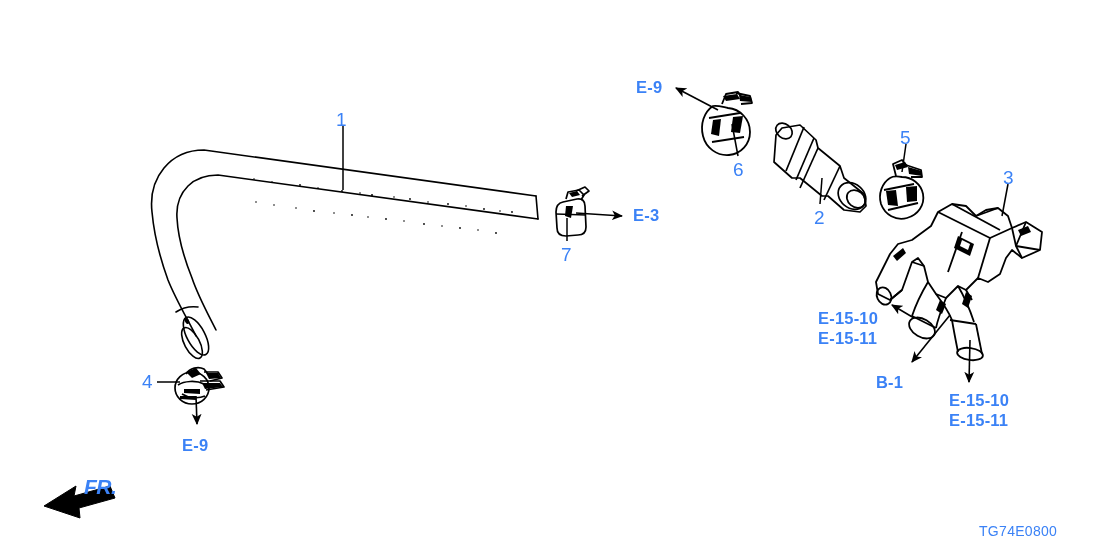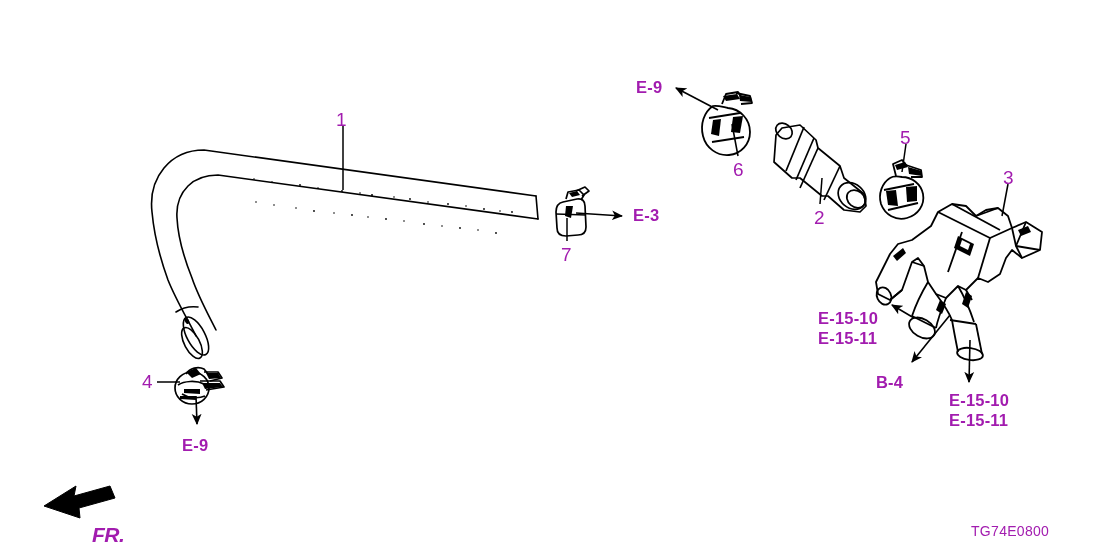--- a/index.html
+++ b/index.html
@@ -20,21 +20,21 @@
   #diagram-svg {
     position: absolute;
     left: 0;
     top: 0;
     width: 1108px;
     height: 554px;
   }
   .lbl {
     position: absolute;
     white-space: nowrap;
-    color: #a21caf;
+    color: #3b82f6;
     line-height: 1;
     user-select: none;
   }
   .lbl-num {
     font-size: 19px;
     font-weight: 400;
     font-family: "Liberation Sans", sans-serif;
   }
   .lbl-ref {
     font-size: 16.5px;
@@ -47,20 +47,21 @@
     font-weight: bold;
     font-style: italic;
     font-family: "Liberation Sans", sans-serif;
     letter-spacing: -0.5px;
   }
   .lbl-code {
     font-size: 14px;
     font-weight: 400;
     font-family: "Liberation Sans", sans-serif;
     letter-spacing: 0.3px;
+    margin-left: 8px;
   }
 </style>
 </head>
 <body>
 
 <div id="diagram-root">
 
   <svg id="diagram-svg" viewBox="0 0 1108 554">
     <defs>
       <marker id="ah" viewBox="0 0 10 10" refX="9" refY="5" markerWidth="7" markerHeight="7" orient="auto-start-reverse">
@@ -261,21 +262,21 @@
   <div class="lbl lbl-num" style="left:733px; top:160px;">6</div>
   <div class="lbl lbl-num" style="left:814px; top:208px;">2</div>
   <div class="lbl lbl-num" style="left:900px; top:128px;">5</div>
   <div class="lbl lbl-num" style="left:1003px; top:168px;">3</div>
 
   <div class="lbl lbl-ref" style="left:636px; top:79px;">E-9</div>
   <div class="lbl lbl-ref" style="left:633px; top:207px;">E-3</div>
   <div class="lbl lbl-ref" style="left:182px; top:437px;">E-9</div>
   <div class="lbl lbl-ref" style="left:818px; top:310px;">E-15-10</div>
   <div class="lbl lbl-ref" style="left:818px; top:330px;">E-15-11</div>
-  <div class="lbl lbl-ref" style="left:876px; top:374px;">B-4</div>
+  <div class="lbl lbl-ref" style="left:876px; top:374px;">B-1</div>
   <div class="lbl lbl-ref" style="left:949px; top:392px;">E-15-10</div>
   <div class="lbl lbl-ref" style="left:949px; top:412px;">E-15-11</div>
 
-  <div class="lbl lbl-fr" style="left:92px; top:476px;margin-top:48px;">FR.</div>
+  <div class="lbl lbl-fr" style="left:84px; top:476px;">FR.</div>
 
   <div class="lbl lbl-code" style="left:971px; top:524px;">TG74E0800</div>
 
 </div>
 
 </body></html>

